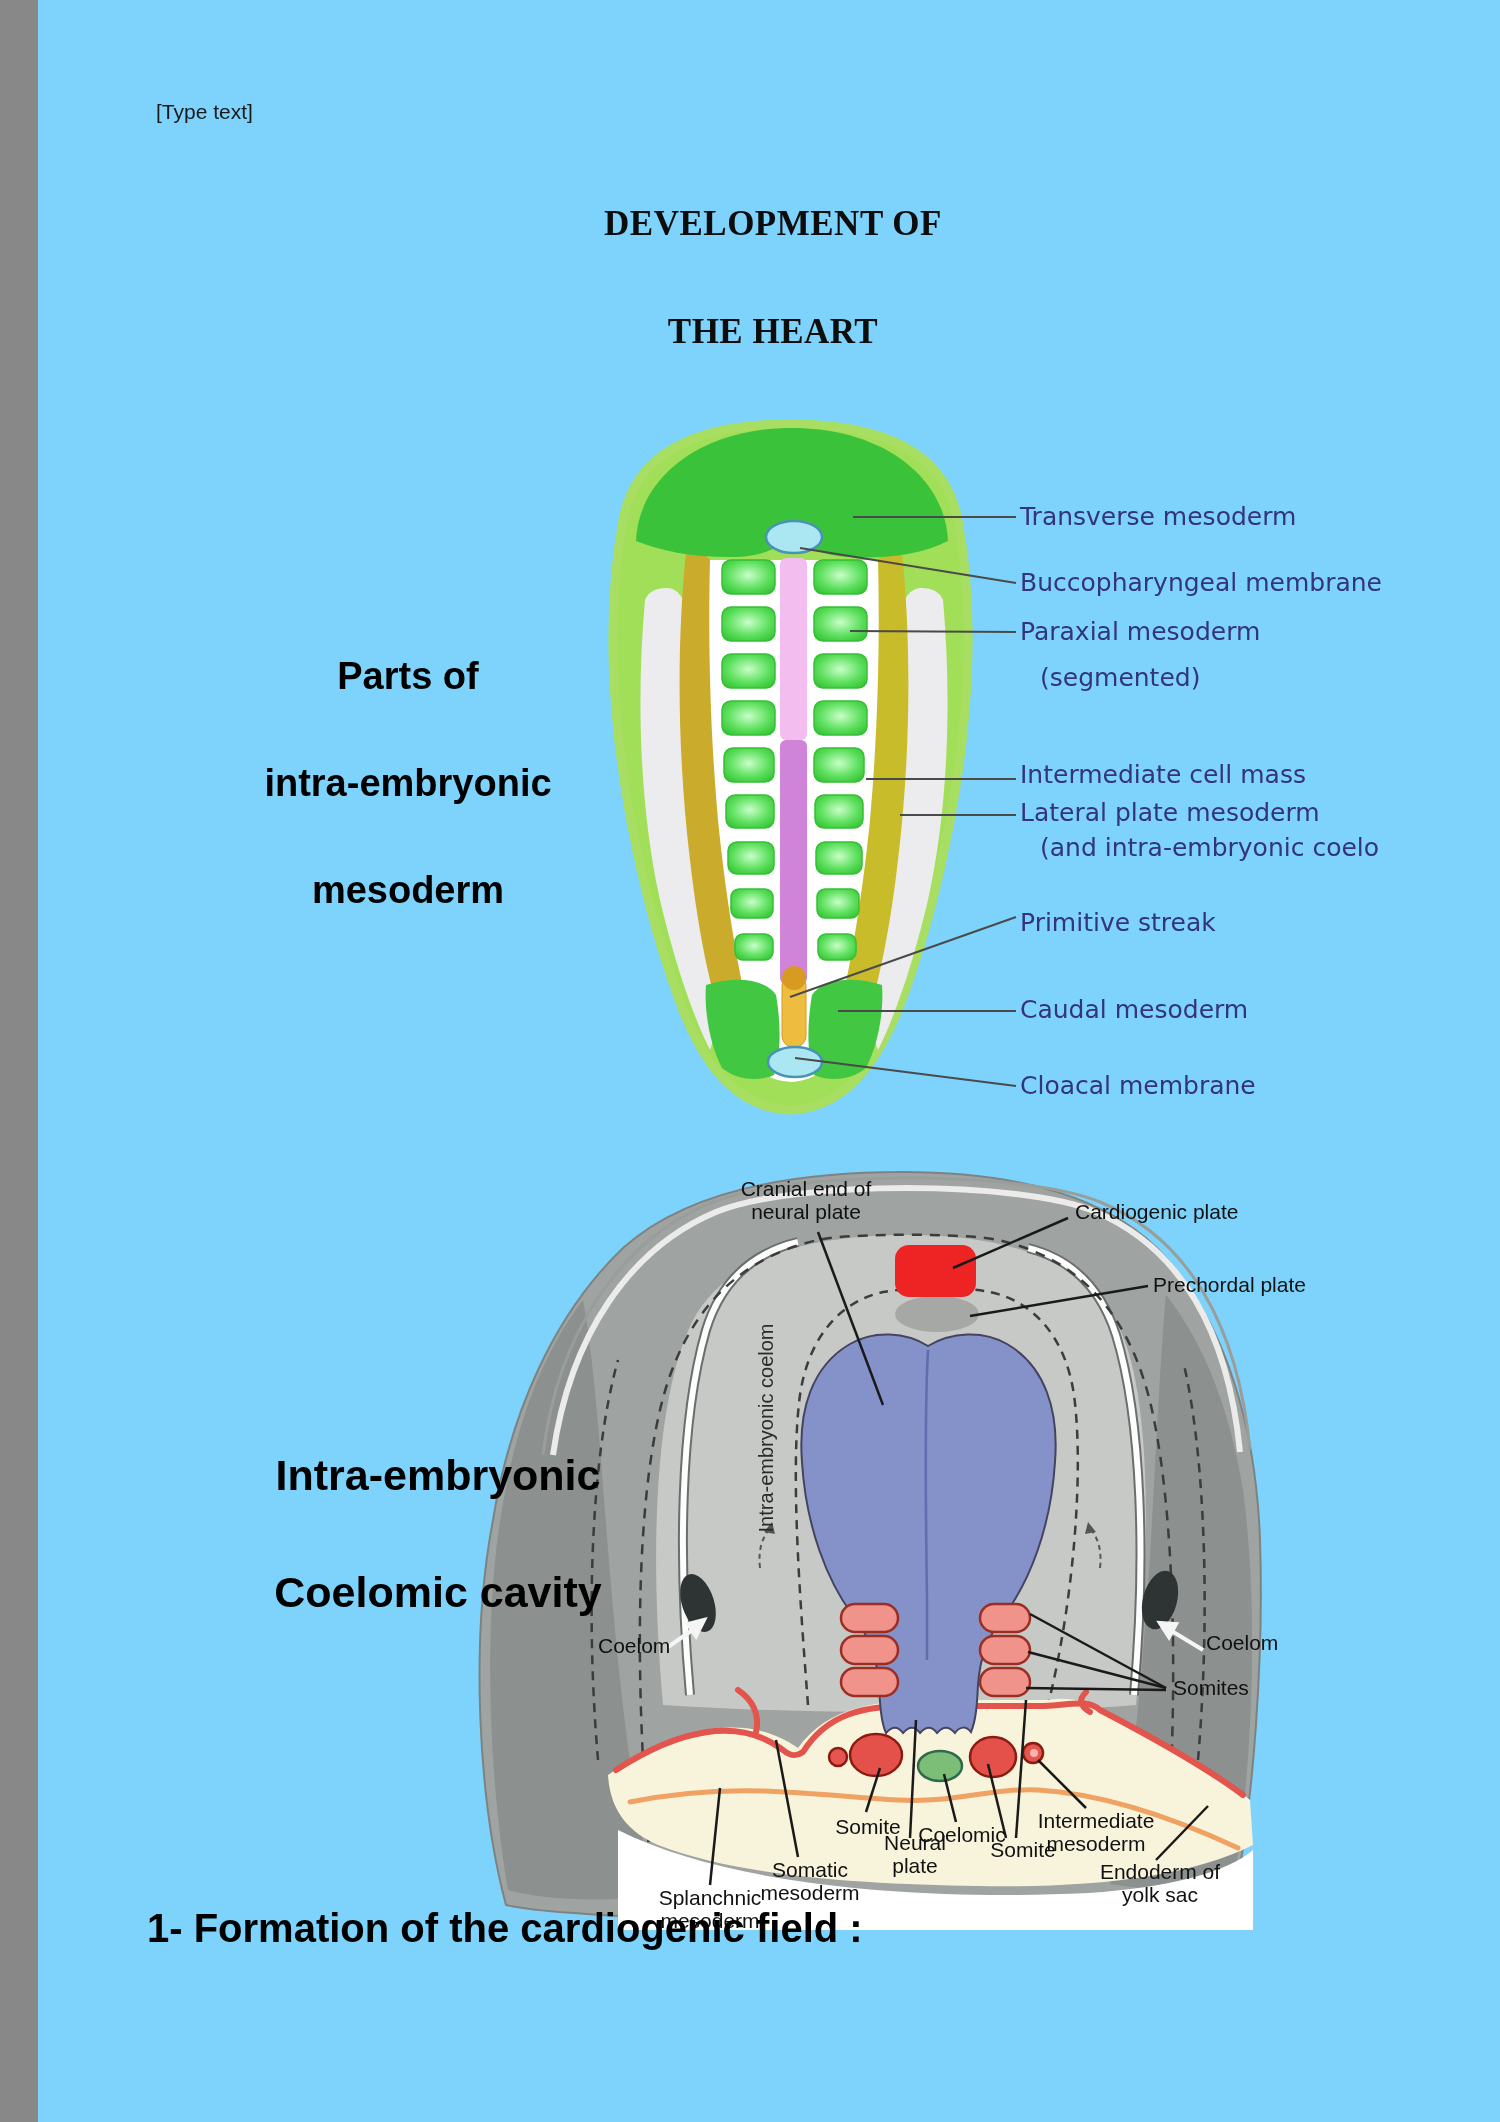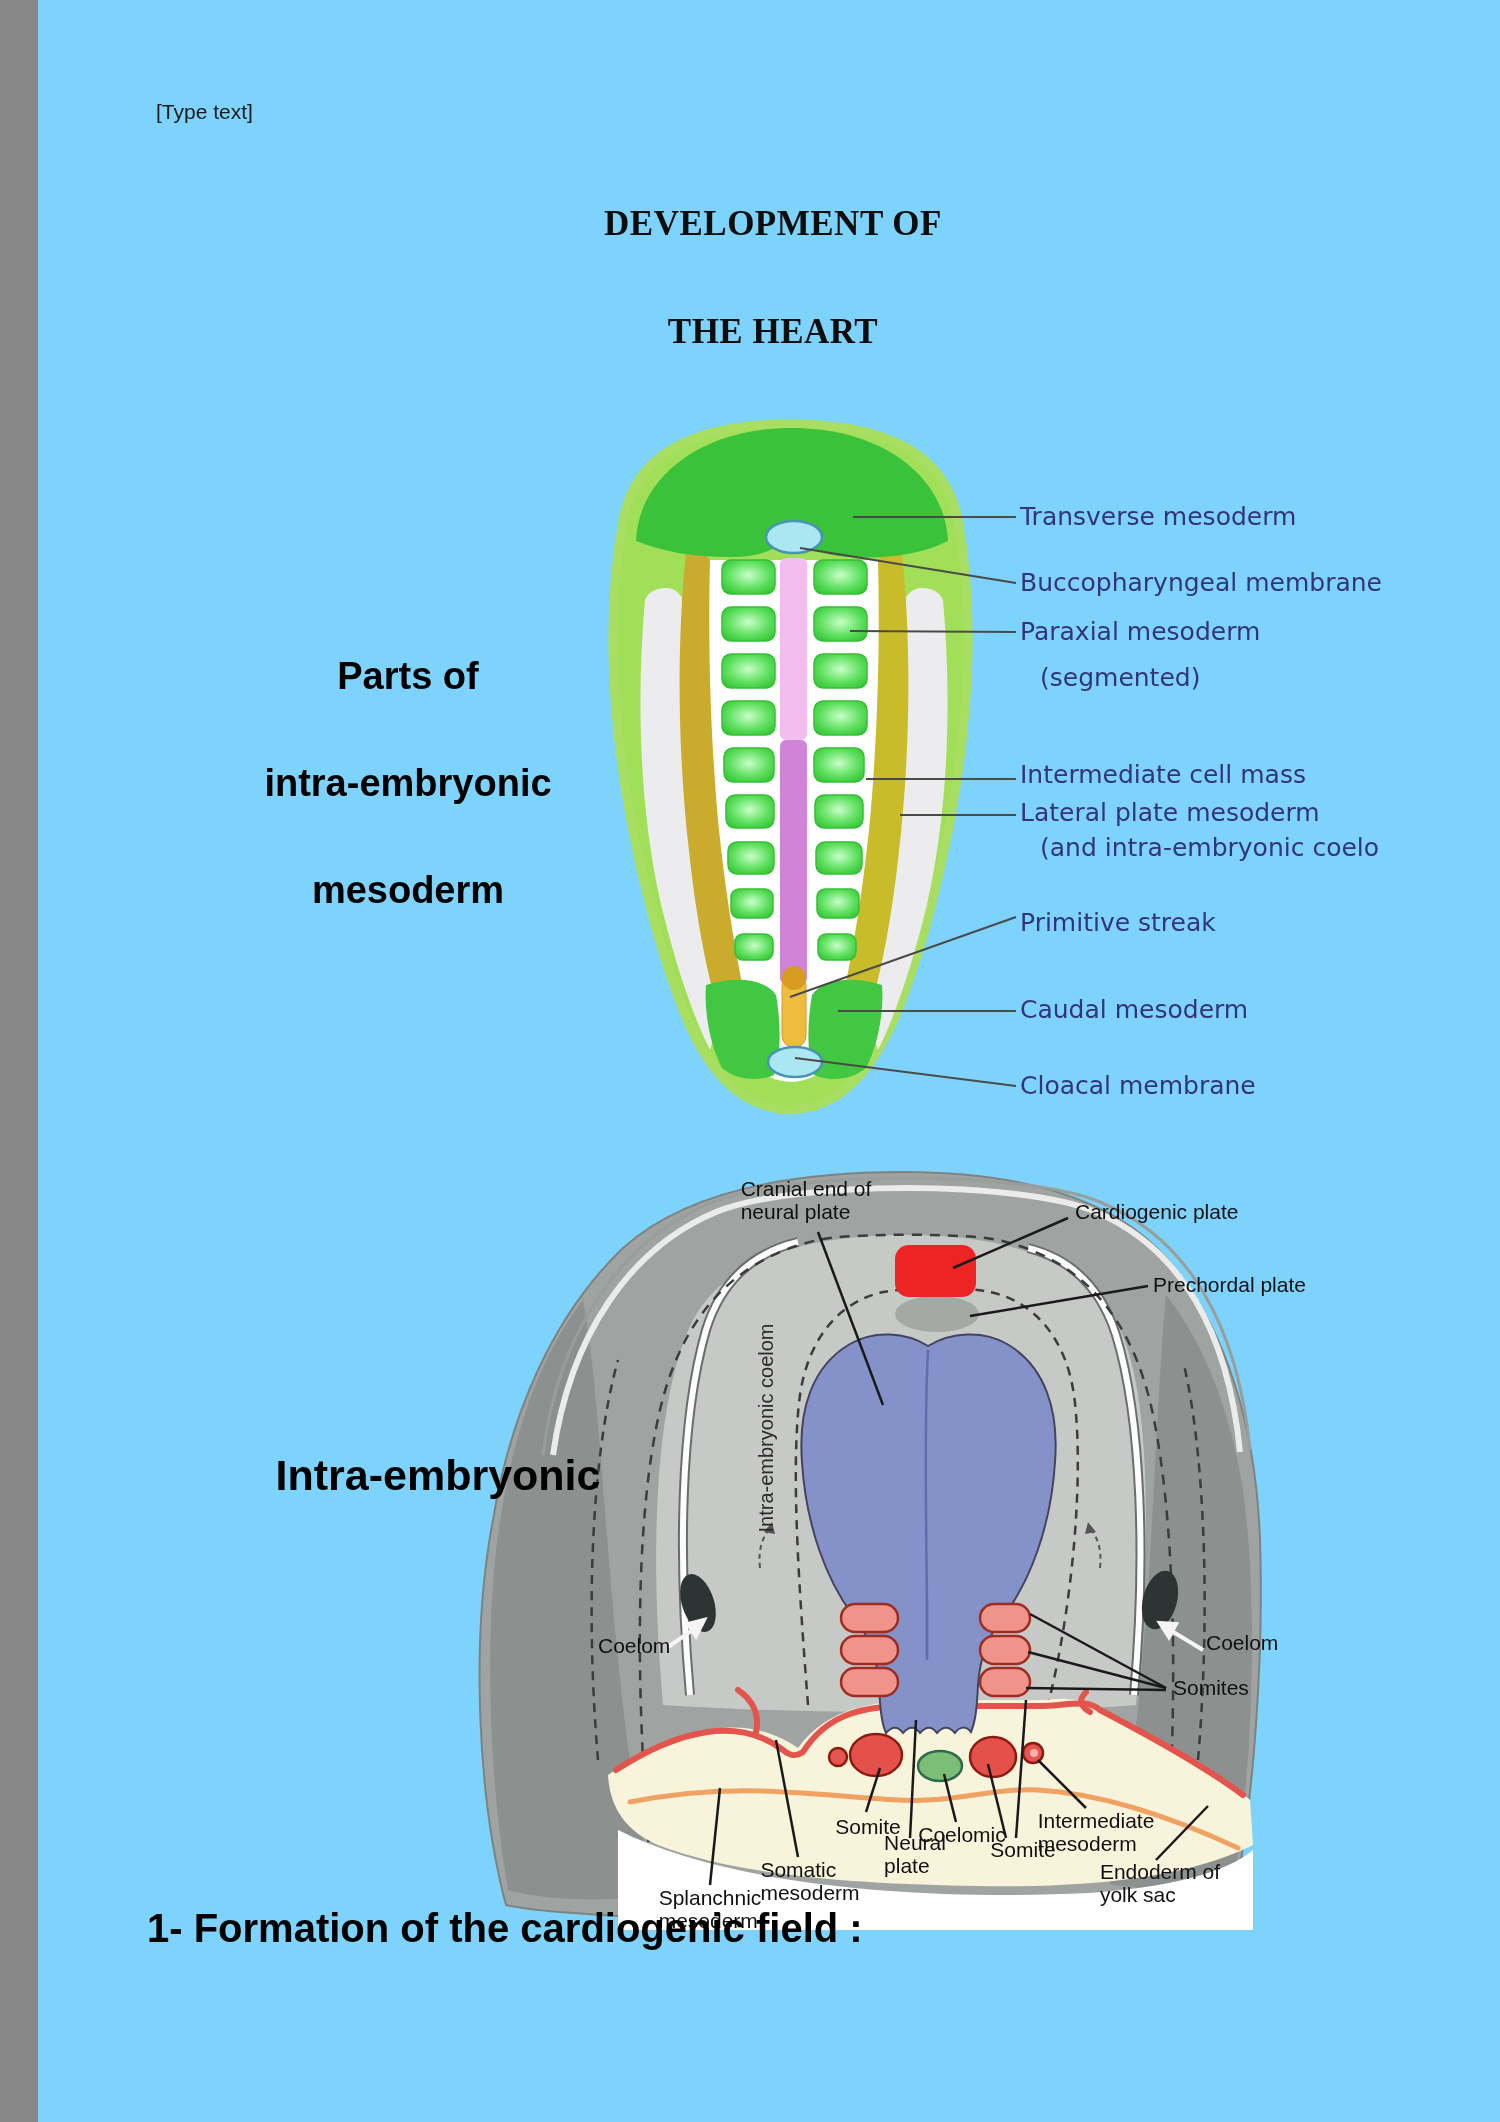--- a/index.html
+++ b/index.html
@@ -8,21 +8,21 @@
   .hdr{position:absolute;left:118px;top:100px;font-size:21px;color:#1a1a1a;}
   .title{position:absolute;left:735px;transform:translateX(-50%);white-space:nowrap;
          font-family:"Liberation Serif",serif;font-weight:bold;font-size:35px;color:#0d0d0d;letter-spacing:.5px;text-align:right;}
   .t1{top:204px;} .t2{top:312px;}
   .cap{position:absolute;text-align:center;font-weight:bold;color:#000;white-space:nowrap;}
   .cap1{left:170px;top:623px;width:400px;font-size:38px;line-height:107px;}
   .cap2{left:165px;top:1417px;width:470px;font-size:43px;line-height:117px;}
   .f1lab{position:absolute;font-family:"DejaVu Sans",sans-serif;font-size:25px;color:#34347c;
          white-space:nowrap;z-index:2;}
   .f2lab{position:absolute;font-size:21px;color:#111;white-space:nowrap;z-index:2;line-height:23px;}
-  .ctr{transform:translateX(-50%);text-align:left;}
+  .ctr{transform:translateX(-50%);text-align:center;}
   .vlab{position:absolute;left:728px;top:1428px;transform:translate(-50%,-50%) rotate(-90deg);
         font-size:20px;color:#2b2b2b;white-space:nowrap;z-index:2;}
   .heading{position:absolute;left:109px;top:1906px;font-size:40px;font-weight:bold;color:#000;
            white-space:nowrap;z-index:3;text-align:center;}
   svg{position:absolute;}
 </style>
 </head>
 <body>
 
 <div class="page">
@@ -203,20 +203,21 @@
       <line x1="978" y1="1838" x2="988" y2="1700"></line>
       <line x1="1048" y1="1808" x2="1000" y2="1760"></line>
       <line x1="1118" y1="1860" x2="1170" y2="1806"></line>
       <line x1="760" y1="1857" x2="738" y2="1740"></line>
       <line x1="672" y1="1885" x2="682" y2="1788"></line>
     </g>
   </svg>
 
   <div class="cap cap2">
     <div>Intra-embryonic</div>
+    <div>Coelomic cavity</div>
   </div>
 
   <div class="f2lab ctr" style="left:768px;top:1177px">
     <div>Cranial end of</div>
     <div>neural plate</div>
   </div>
   <div class="f2lab" style="left:1037px;top:1200px">Cardiogenic plate</div>
   <div class="f2lab" style="left:1115px;top:1273px">Prechordal plate</div>
   <div class="vlab">Intra-embryonic coelom</div>
   <div class="f2lab" style="left:560px;top:1634px">Coelom</div>

